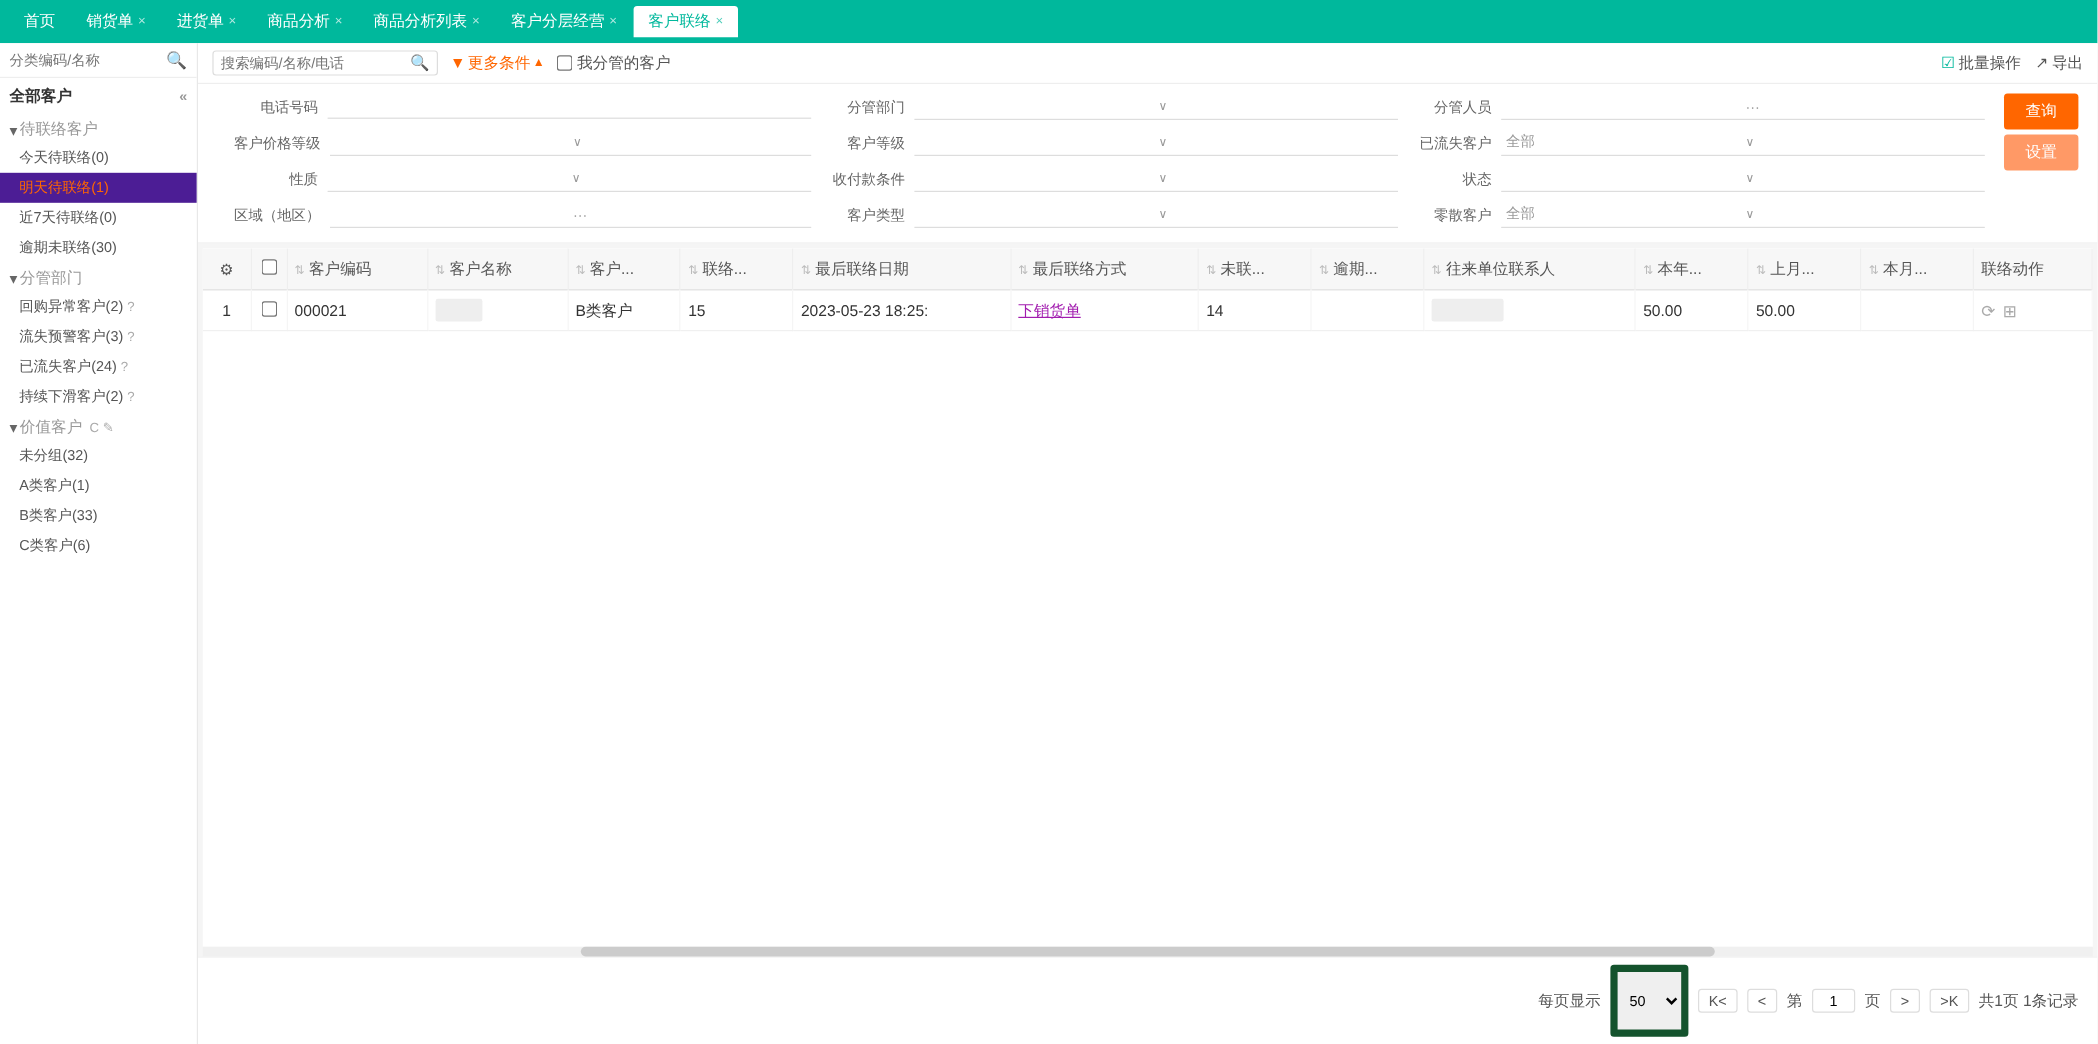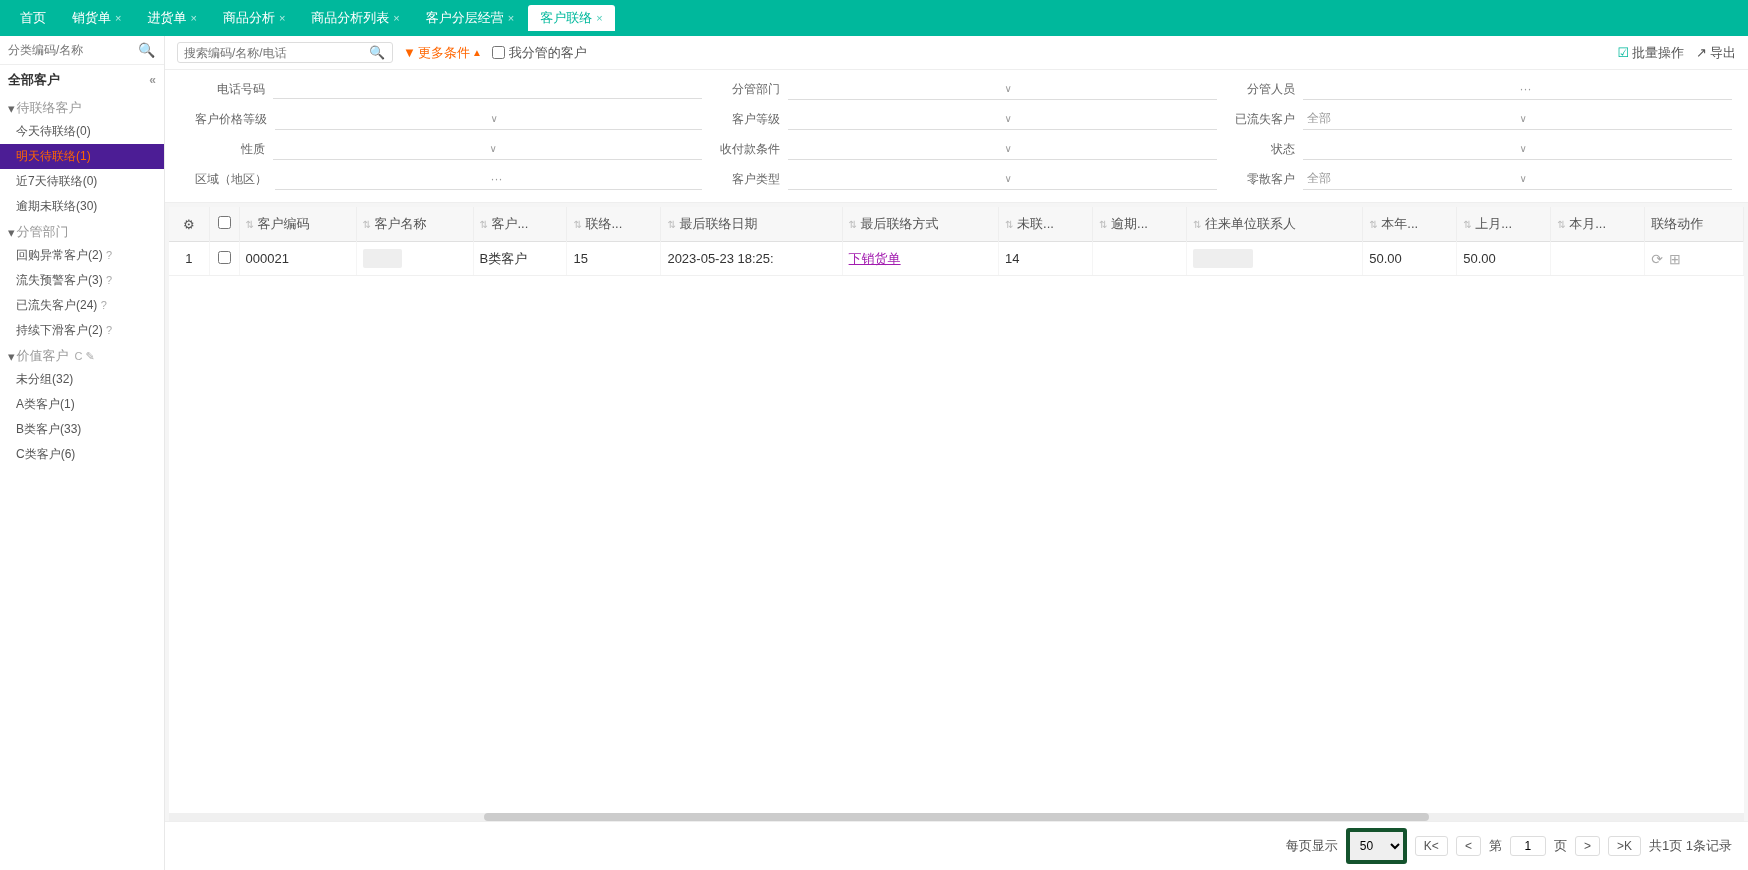--- a/index.html
+++ b/index.html
@@ -107,21 +107,21 @@
       gap: 10px;
       border-bottom: 1px solid #eee;
     }
     .search-box {
       display: flex;
       align-items: center;
       border: 1px solid #ddd;
       border-radius: 3px;
       padding: 2px 6px;
       gap: 4px;
-      width: 216px;
+      width: 188px;
     }
     .search-box input {
       border: none;
       outline: none;
       font-size: 12px;
       color: #999;
       width: 100%;
     }
     .filter-btn {
       color: #ff6600;
@@ -272,23 +272,23 @@
       border-top: 1px solid #eee;
       padding: 6px 16px;
       display: flex;
       align-items: center;
       justify-content: flex-end;
       gap: 8px;
       font-size: 12px;
       color: #555;
     }
     .page-size-select {
-      border: 4px solid #14532d;
+      border: 6px solid #14532d;
       border-radius: 3px;
-      padding: 6px 6px;
+      padding: 16px 6px;
       font-size: 12px;
       cursor: pointer;
     }
     .page-nav-btn {
       border: 1px solid #ddd;
       background: #fff;
       padding: 2px 8px;
       border-radius: 3px;
       cursor: pointer;
       font-size: 12px;
@@ -512,20 +512,24 @@
               </div>
             </div>
             <div class="filter-field">
               <span class="filter-label">零散客户</span>
               <div class="filter-select">
                 <span>全部</span>
                 <span class="arrow">∨</span>
               </div>
             </div>
           </div>
+        </div>
+        <div class="btn-group-right">
+          <button class="btn-query">查询</button>
+          <button class="btn-set">设置</button>
         </div>
       </div>
     </div>
 
     <div class="table-area">
       <table>
         <thead>
           <tr>
             <th class="col-gear">⚙</th>
             <th class="col-check"><input type="checkbox" style=""></th>

